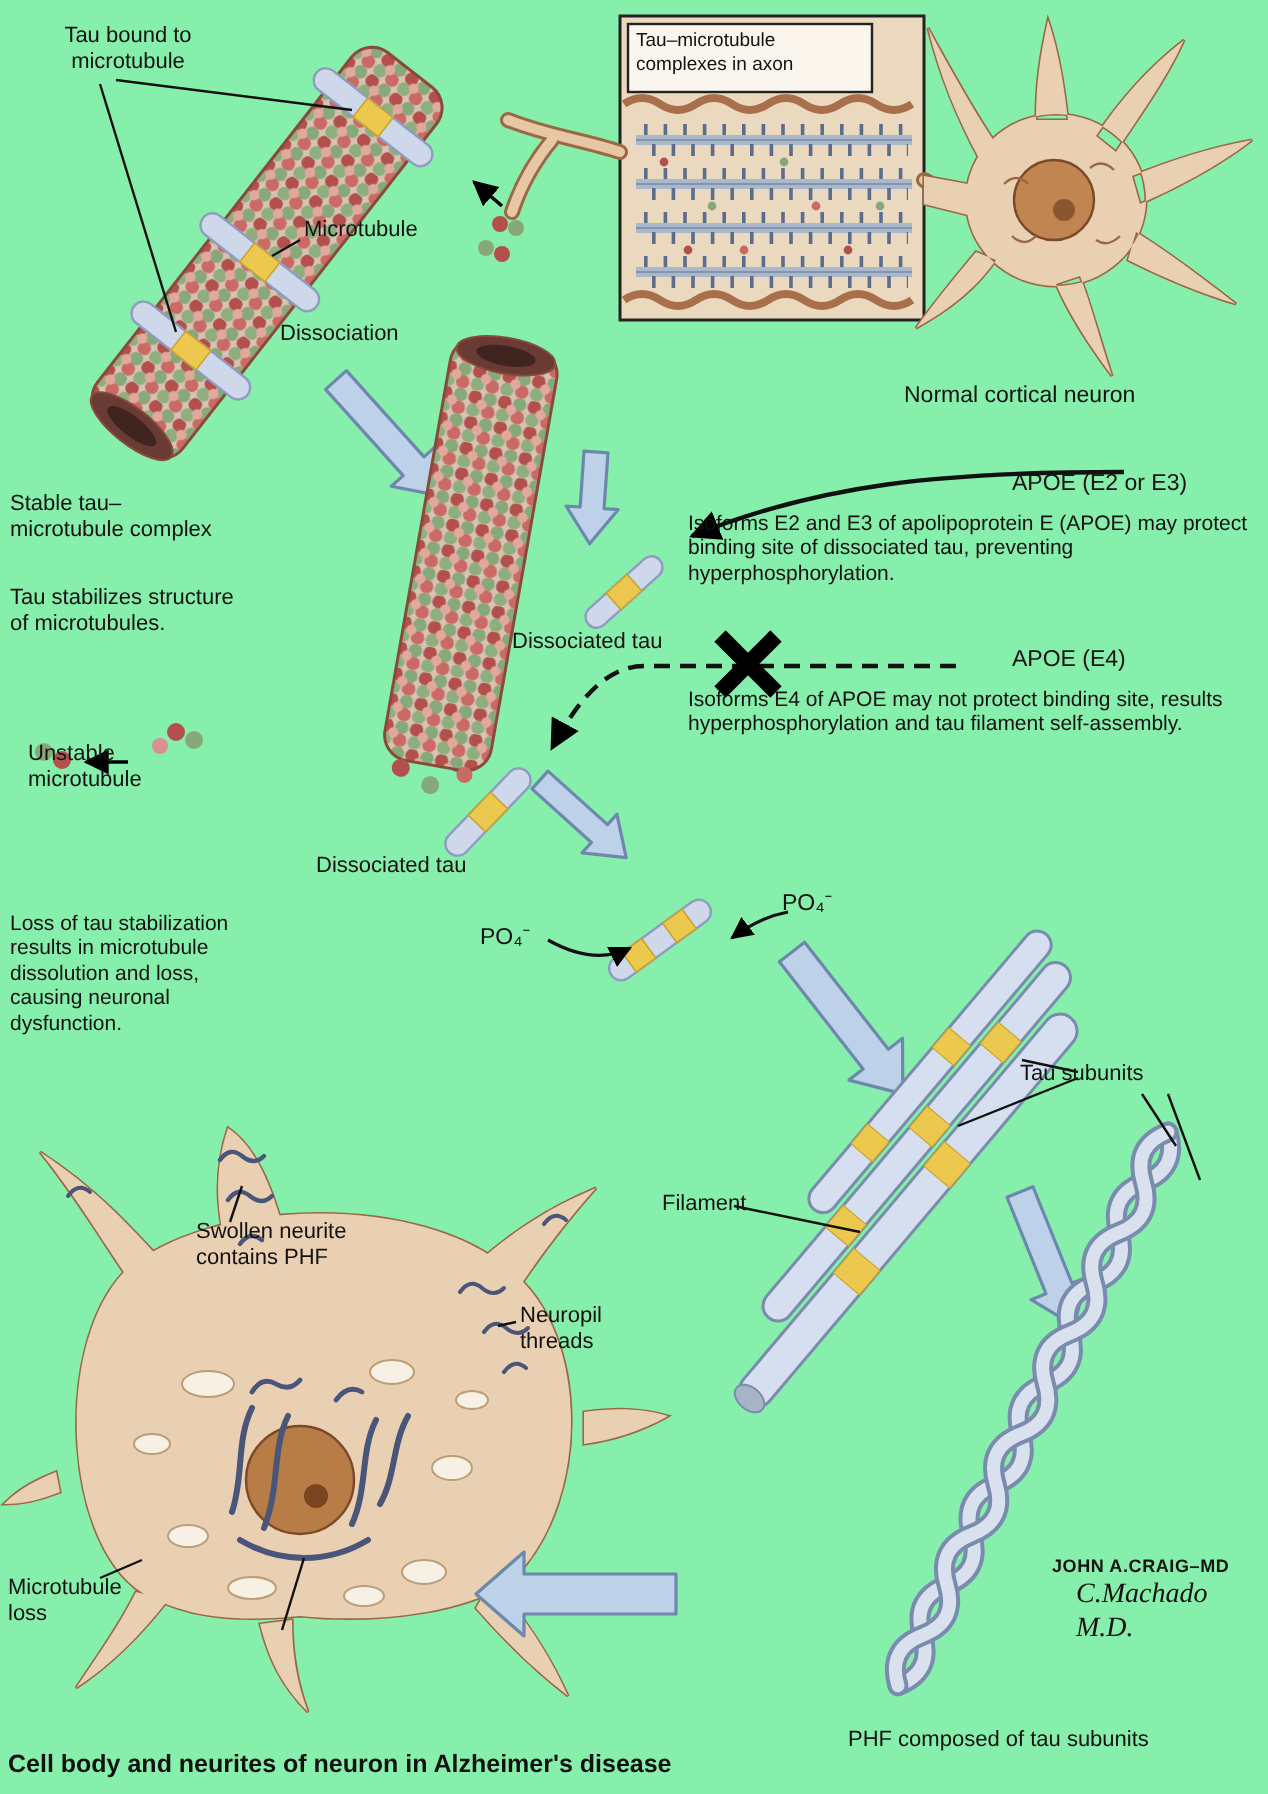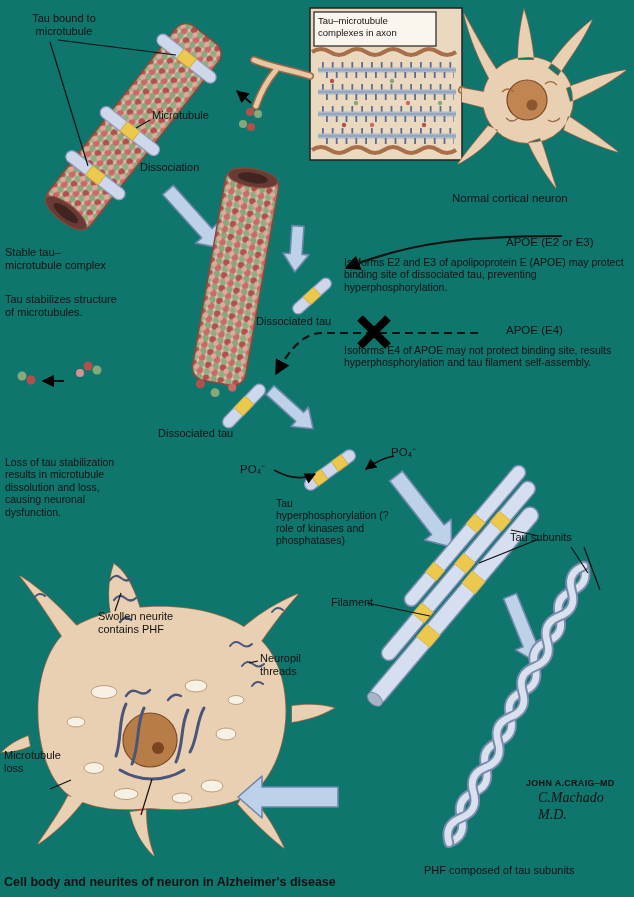--- a/index.html
+++ b/index.html
@@ -1,18 +1,18 @@
 <!DOCTYPE html>
 <html><head>
 <meta charset="utf-8">
 <style>
   *{margin:0;padding:0;box-sizing:border-box}
   html,body{background:#ffffff}
   body{font-family:"Liberation Sans",sans-serif;color:#111}
-  #canvas{position:relative;width:634px;height:897px;background:#0f766e;overflow:hidden}
+  #canvas{position:relative;width:634px;height:897px;background:#86efac;overflow:hidden}
   #art{position:absolute;left:0;top:0}
   .label{position:absolute;font-size:11px;line-height:1.18;color:#111}
   .bold{font-weight:normal;font-size:11.5px}
   .center{text-align:center}
   .small{font-size:9.5px;line-height:1.25}
   .body-text{font-size:10.5px}
   .sig1{font-family:Liberation Sans, sans-serif;font-weight:bold;font-size:9px;letter-spacing:.3px}
   .sig2{font-family:"Liberation Serif",serif;font-style:italic;font-size:14px}
   .title{font-weight:bold;font-size:12.5px}
   .barrow{fill:#bdd1e8;stroke:#6d88ac;stroke-width:1.6;stroke-linejoin:round}
@@ -280,28 +280,28 @@
 <div class="label small" style="left:318px;top:15px;width:114px">Tau–microtubule complexes in axon</div>
 <div class="label bold" style="left:452px;top:192px;width:180px">Normal cortical neuron</div>
 <div class="label" style="left:140px;top:161px;width:82px">Dissociation</div>
 <div class="label" style="left:5px;top:246px;width:112px">Stable tau–microtubule complex</div>
 <div class="label" style="left:5px;top:293px;width:112px">Tau stabilizes structure of microtubules.</div>
 <div class="label bold" style="left:506px;top:236px;width:126px">APOE (E2 or E3)</div>
 <div class="label body-text" style="left:344px;top:256px;width:286px">Isoforms E2 and E3 of apolipoprotein E (APOE) may protect binding site of dissociated tau, preventing hyperphosphorylation.</div>
 <div class="label" style="left:256px;top:315px;width:90px">Dissociated tau</div>
 <div class="label bold" style="left:506px;top:324px;width:100px">APOE (E4)</div>
 <div class="label body-text" style="left:344px;top:344px;width:286px">Isoforms E4 of APOE may not protect binding site, results hyperphosphorylation and tau filament self-assembly.</div>
+<div class="label" style="left:14px;top:371px;width:88px">Unstable microtubule</div>
 <div class="label" style="left:158px;top:427px;width:90px">Dissociated tau</div>
 <div class="label body-text" style="left:5px;top:456px;width:128px">Loss of tau stabilization results in microtubule dissolution and loss, causing neuronal dysfunction.</div>
 <div class="label" style="left:240px;top:463px;width:40px;font-size:11.5px">PO₄⁻</div>
 <div class="label" style="left:391px;top:446px;width:40px;font-size:11.5px">PO₄⁻</div>
-<div class="label body-text" style="left:276px;top:497px;width:114px">Tau hyperphosphorylation (? role of kinases and phosphatases)</div>
 <div class="label" style="left:510px;top:531px;width:72px">Tau subunits</div>
 <div class="label" style="left:331px;top:596px;width:52px">Filament</div>
 <div class="label" style="left:98px;top:610px;width:112px">Swollen neurite contains PHF</div>
 <div class="label" style="left:260px;top:652px;width:62px">Neuropil threads</div>
-<div class="label" style="left:4px;top:749px;width:78px">Microtubule loss</div>
+<div class="label" style="left:4px;top:788px;width:78px">Microtubule loss</div>
 <div class="label" style="left:424px;top:864px;width:180px">PHF composed of tau subunits</div>
 <div class="label sig1" style="left:526px;top:778px;width:104px">JOHN A.CRAIG–MD</div>
 <div class="label title" style="left:4px;top:875px;width:600px">Cell body and neurites of neuron in Alzheimer's disease</div>
 <div class="label sig2" style="left:538px;top:790px;width:96px">C.Machado M.D.</div>
 
 </div>
 
 </body></html>

